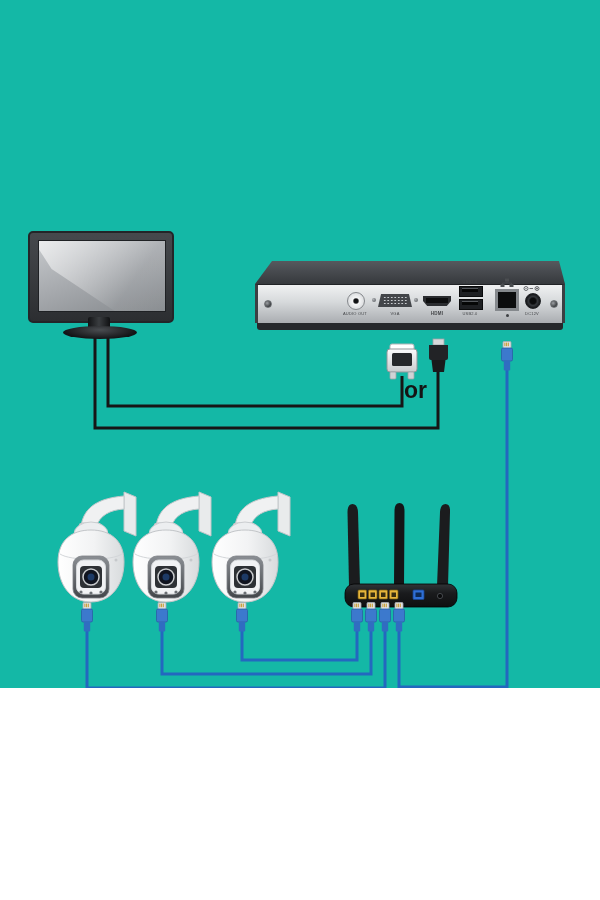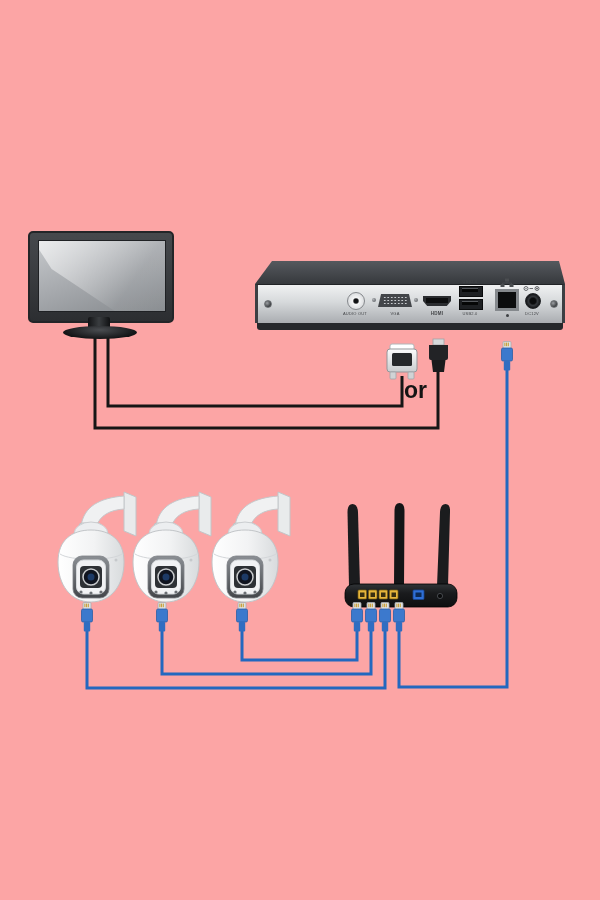--- a/index.html
+++ b/index.html
@@ -1,16 +1,16 @@
 <!DOCTYPE html>
 <html><head>
 <meta charset="utf-8">
 <style>
   html,body{margin:0;padding:0;background:#ffffff;}
-  .canvas{position:relative;width:600px;height:900px;background:#fca5a5;overflow:hidden;
+  .canvas{position:relative;width:600px;height:688px;background:#14b8a6;overflow:hidden;
           font-family:"Liberation Sans", sans-serif;}
   .abs{position:absolute;}
 
   
   .monitor{left:28px;top:231px;width:142px;height:88px;background:linear-gradient(180deg,#46494d,#2c2e31);
            border:2px solid #232528;border-radius:5px;z-index:2;}
   .monitor-screen{position:absolute;left:8px;top:7px;width:126px;height:70px;
            background:linear-gradient(160deg,#c6c9cc 0%,#a8abaf 45%,#84888c 100%);border:1px solid #1f2124;}
   .monitor-screen::after{content:"";position:absolute;inset:0;
            background:linear-gradient(125deg,rgba(255,255,255,.65),rgba(255,255,255,.05) 70%);

